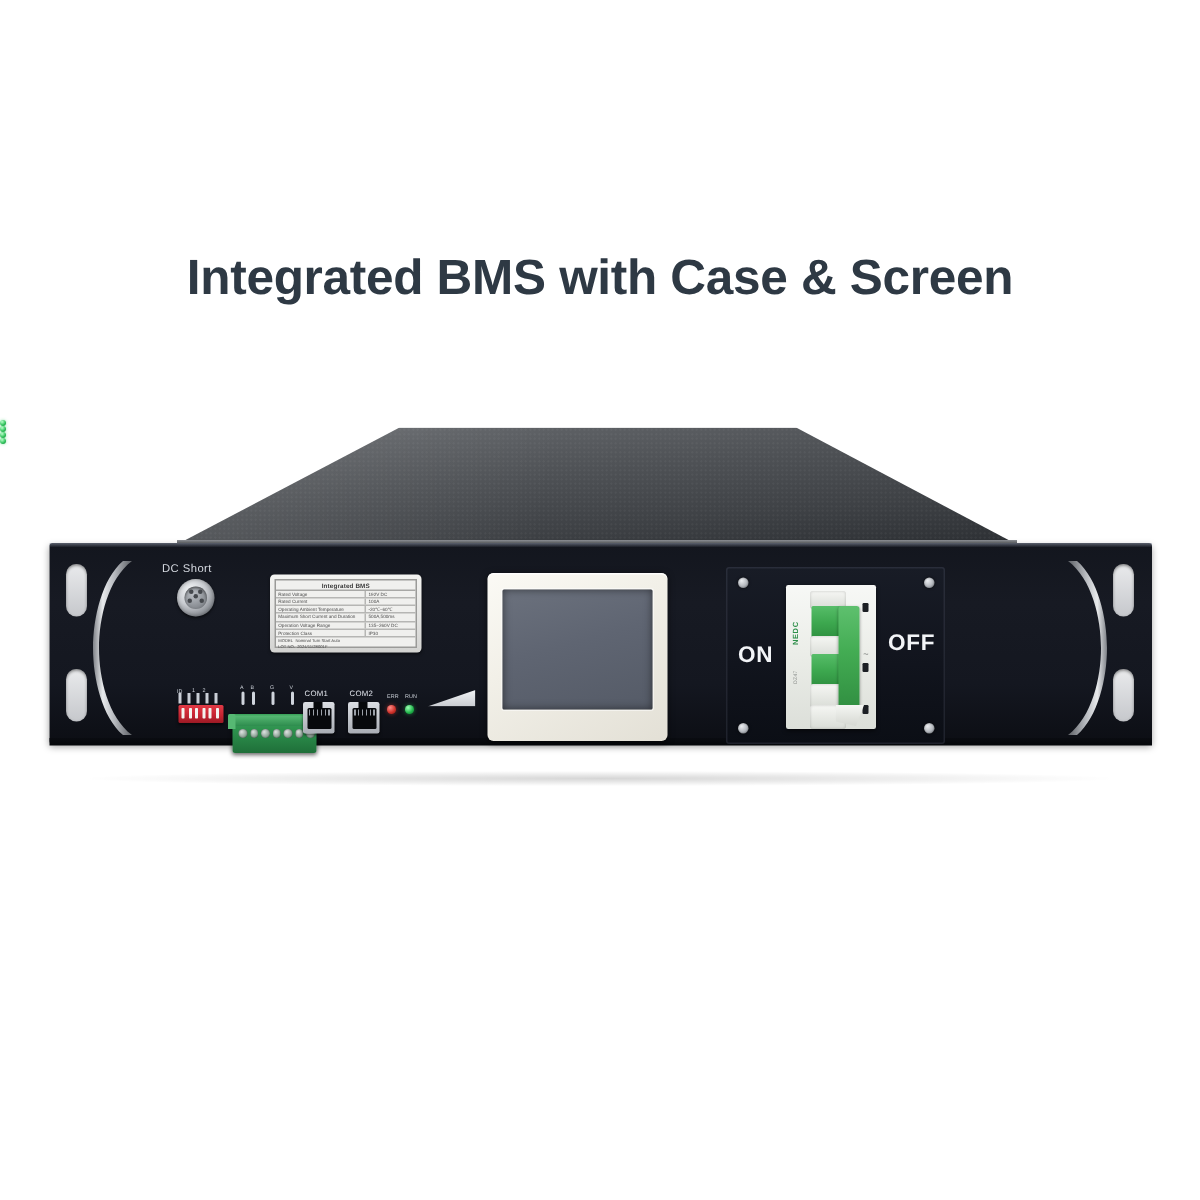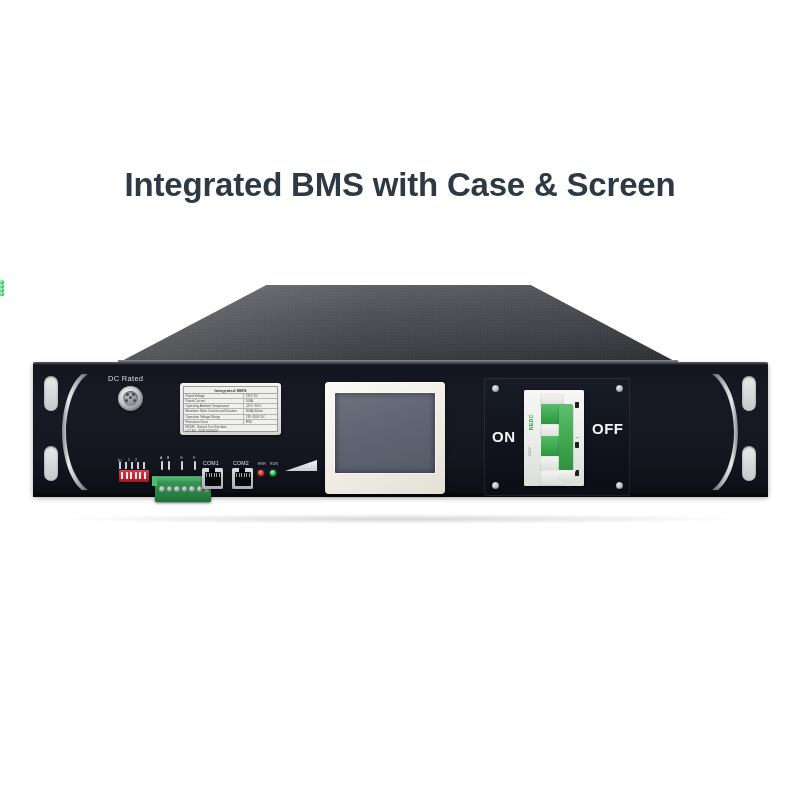--- a/index.html
+++ b/index.html
@@ -325,21 +325,21 @@
             <stop offset="0%" stop-color="#7f8288"></stop>
             <stop offset="25%" stop-color="#e8eaec"></stop>
             <stop offset="55%" stop-color="#b6b9be"></stop>
             <stop offset="100%" stop-color="#5d6065"></stop>
           </linearGradient>
         </defs>
         <path d="M4 2 C20 14, 26 40, 26 60 C26 80, 20 106, 4 118 L10 118 C24 106, 30 80, 30 60 C30 40, 24 14, 10 2 Z" fill="url(#chR)"></path>
       </svg>
     </div>
 
-    <div id="dcstart-label">DC Rated</div>
+    <div id="dcstart-label">DC Short</div>
     <div id="dcstart-knob"></div>
     <div id="dcstart-inner">
       <div class="knob-pin" style="left:3px;top:2px;"></div>
       <div class="knob-pin" style="left:9px;top:2px;"></div>
       <div class="knob-pin" style="left:2px;top:8px;"></div>
       <div class="knob-pin" style="left:10px;top:8px;"></div>
       <div class="knob-pin" style="left:6px;top:5px;"></div>
     </div>
 
     <div id="spec-label">

